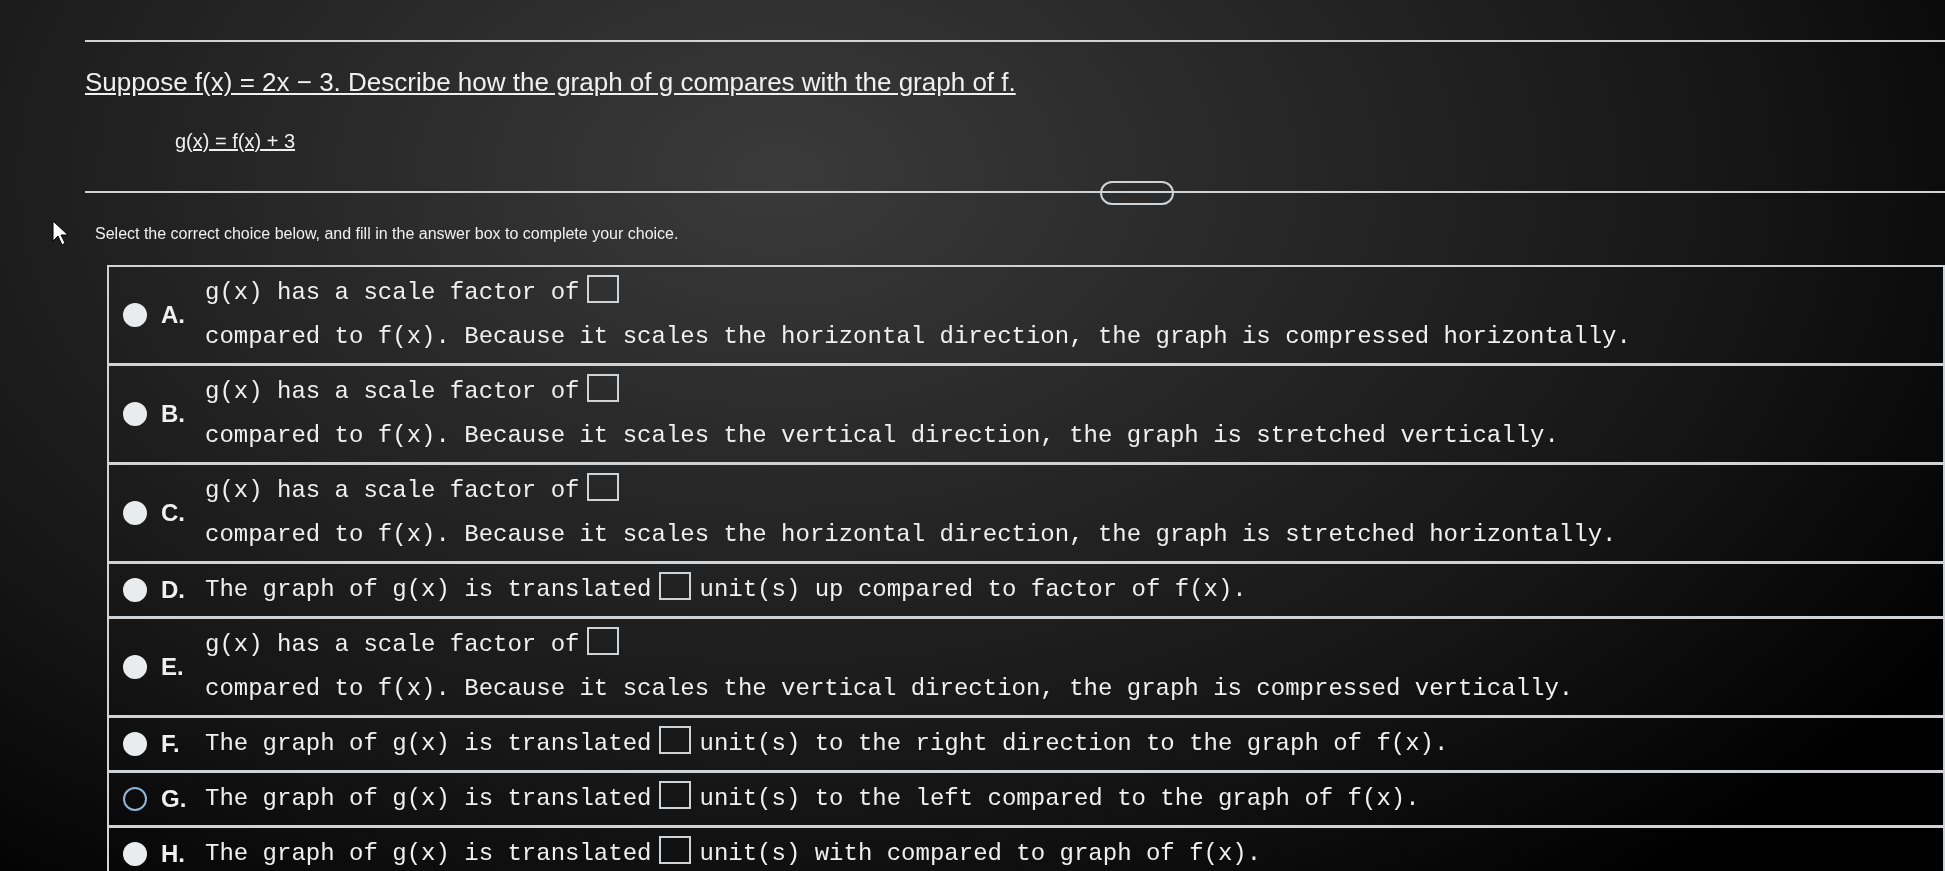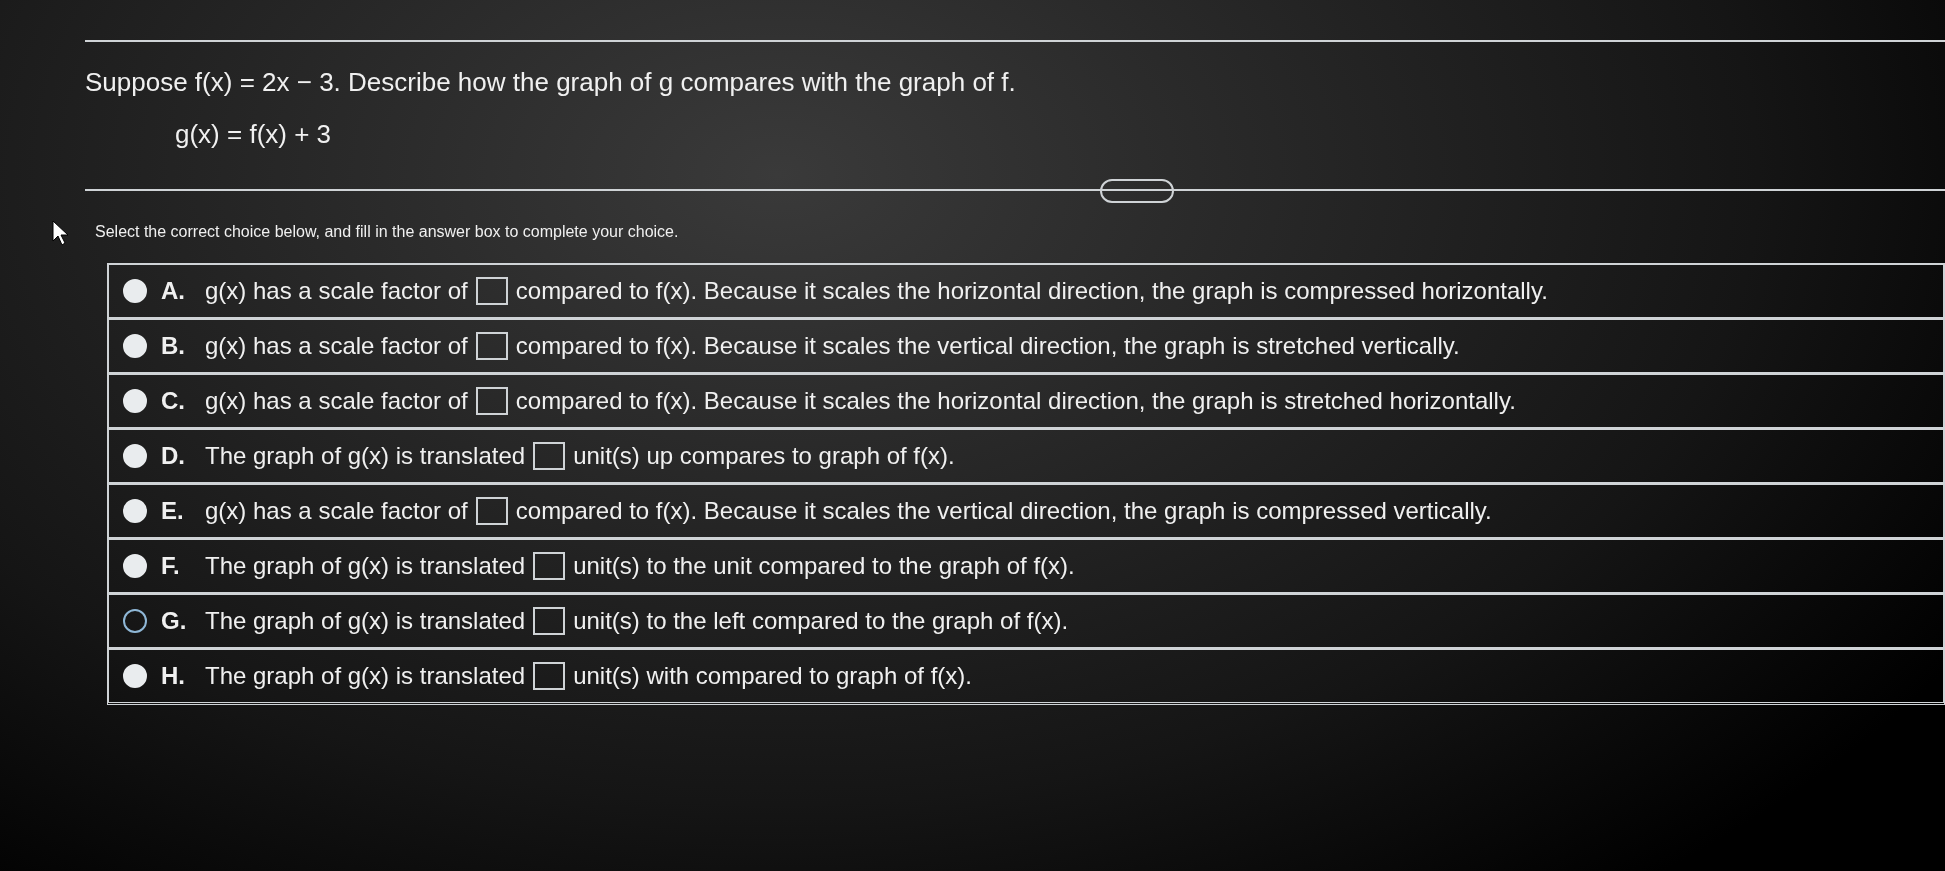--- a/index.html
+++ b/index.html
@@ -30,25 +30,26 @@
   .hr-line {
     border: none;
     border-top: 2px solid #cfd3d6;
     margin: 0;
     width: 100%;
   }
   .question-block {
     padding: 20px 40px 22px 0;
     font-size: 26px;
     line-height: 1.6;
+    text-decoration: underline;
   }
   .question-sub {
-    margin-top: 10px;
+    margin-top: 21px;
     padding-left: 90px;
-    font-size: 26px;
+    font-size: 20px;
   }
   .divider-wrap {
     position: relative;
     margin: 12px 0 32px 0;
   }
   .divider-handle {
     position: absolute;
     top: -10px;
     left: 1015px;
     width: 70px;
@@ -98,24 +99,24 @@
     border: 2px solid #8fb7d6;
   }
   .choice-label {
     font-weight: 700;
     width: 30px;
     flex: 0 0 auto;
     text-align: left;
   }
   .choice-text {
     display: flex;
-    align-items: center;
     flex-wrap: wrap;
     gap: 8px;
     line-height: 1.5;
+    font-family: Liberation Mono, monospace;
   }
   .blank-box {
     display: inline-block;
     width: 28px;
     height: 24px;
     border: 2px solid #cfd3d6;
     background: transparent;
     vertical-align: middle;
   }
 </style>
@@ -173,41 +174,41 @@
         <span>compared to f(x). Because it scales the horizontal direction, the graph is stretched horizontally.</span>
       </span>
     </div>
 
     <div class="choice-row">
       <span class="radio filled"></span>
       <span class="choice-label">D.</span>
       <span class="choice-text">
         <span>The graph of g(x) is translated</span>
         <span class="blank-box"></span>
-        <span>unit(s) up compares to graph of f(x).</span>
+        <span>unit(s) up compared to factor of f(x).</span>
       </span>
     </div>
 
     <div class="choice-row">
       <span class="radio filled"></span>
       <span class="choice-label">E.</span>
       <span class="choice-text">
         <span>g(x) has a scale factor of</span>
         <span class="blank-box"></span>
         <span>compared to f(x). Because it scales the vertical direction, the graph is compressed vertically.</span>
       </span>
     </div>
 
     <div class="choice-row">
       <span class="radio filled"></span>
       <span class="choice-label">F.</span>
       <span class="choice-text">
         <span>The graph of g(x) is translated</span>
         <span class="blank-box"></span>
-        <span>unit(s) to the unit compared to the graph of f(x).</span>
+        <span>unit(s) to the right direction to the graph of f(x).</span>
       </span>
     </div>
 
     <div class="choice-row">
       <span class="radio open"></span>
       <span class="choice-label">G.</span>
       <span class="choice-text">
         <span>The graph of g(x) is translated</span>
         <span class="blank-box"></span>
         <span>unit(s) to the left compared to the graph of f(x).</span>

